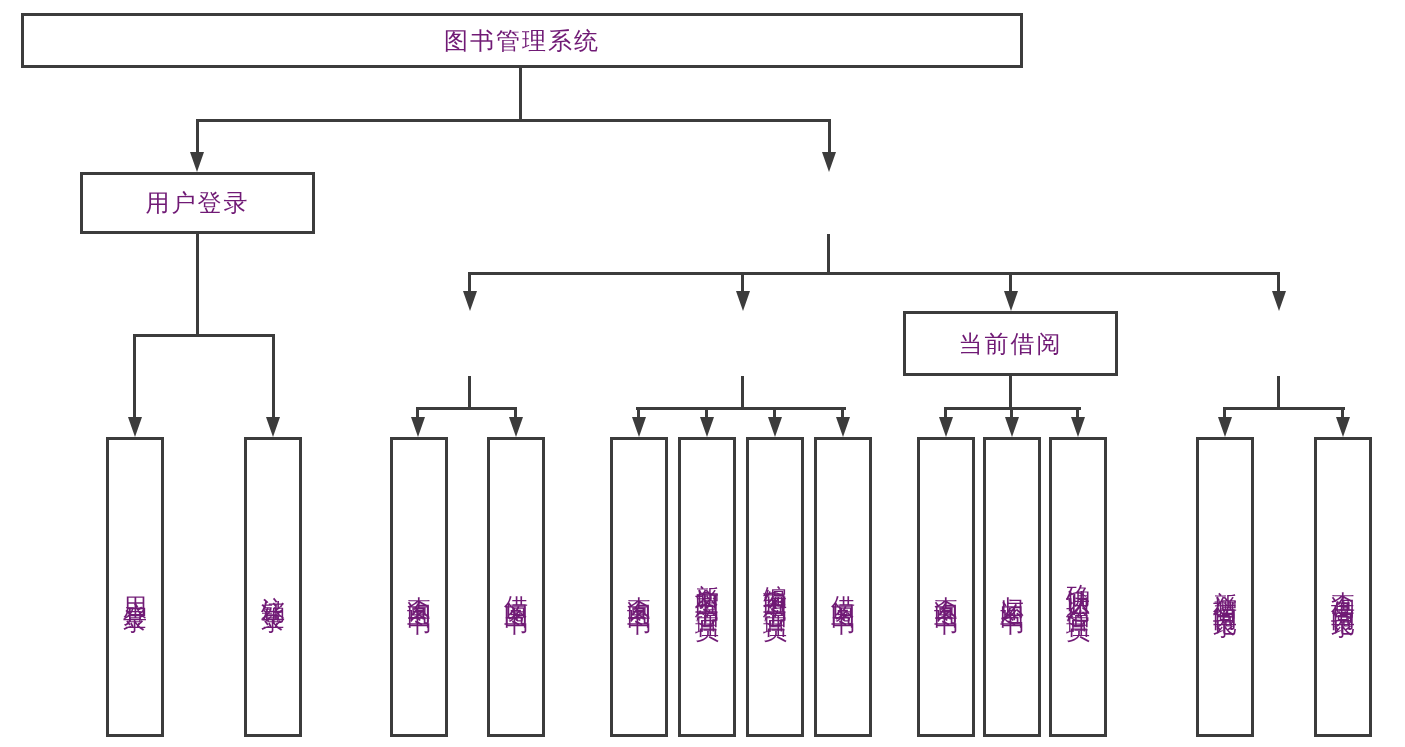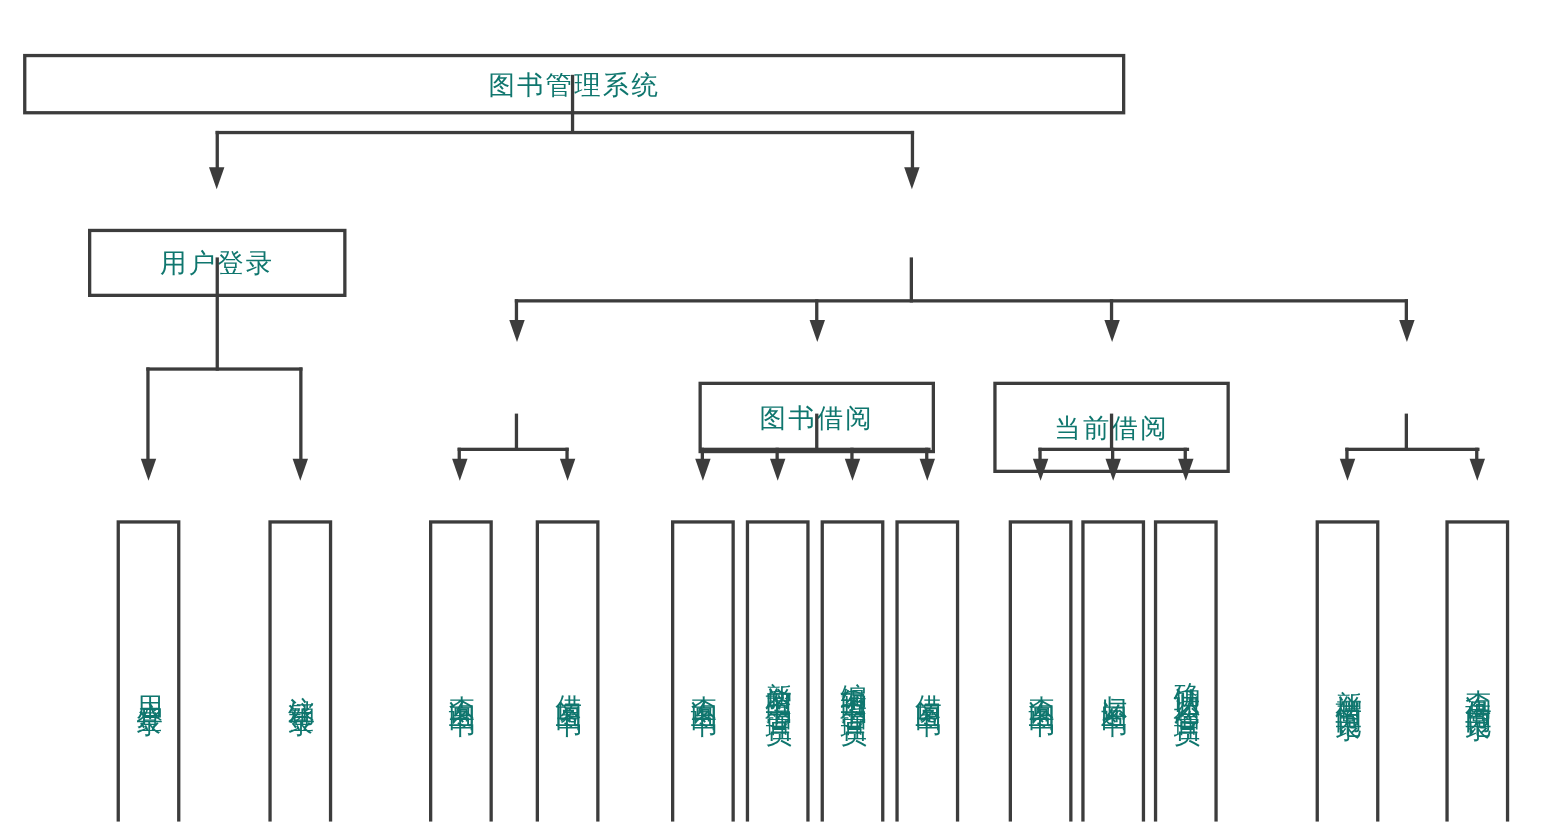--- a/index.html
+++ b/index.html
@@ -2,22 +2,22 @@
 <html><head>
 <meta charset="utf-8">
 <style>
   html,body { margin:0; padding:0; background:#ffffff; }
   .stage {
     position:relative; width:1405px; height:747px; background:#ffffff;
     font-family:"Liberation Sans","DejaVu Sans",sans-serif; overflow:hidden;
   }
   .box {
     position:absolute; box-sizing:border-box; background:#ffffff;
-    border:3px solid #3c3c3c; color:#0f766e;
-    display:flex; align-items:center; justify-content:center;margin-top:36px;
+    border:3px solid #3c3c3c; color:#701a75;
+    display:flex; align-items:center; justify-content:center;
   }
   .hlabel { font-size:24px; letter-spacing:2px; white-space:nowrap; }
   .leaf .vlabel {
     writing-mode:vertical-rl; text-orientation:mixed;
     font-size:24px; letter-spacing:5px; line-height:1; white-space:nowrap;
   }
   .line { position:absolute; background:#3c3c3c; }
   .arrow {
     position:absolute; width:0; height:0;
     border-left:7px solid transparent; border-right:7px solid transparent;
@@ -32,23 +32,22 @@
 <body>
 
 <div class="stage">
 
   <div class="box hlabel" style="left:21px; top:13px; width:1002px; height:55px;">图书管理系统</div>
 
   <div class="box hlabel" style="left:80px; top:172px; width:235px; height:62px;">用户登录</div>
 
 
 
-  <div class="box hlabel" style="left:635px; top:311px; width:215px; height:65px;">图书借阅</div>
 
-  <div class="box hlabel" style="left:903px; top:311px; width:215px; height:83px;">当前借阅</div>
+  <div class="box hlabel" style="left:903px; top:311px; width:215px; height:65px;">当前借阅</div>
 
 
   <div class="box leaf" style="left:106px; top:437px; width:58px; height:300px;">
     <span class="vlabel">用户登录</span>
   </div>
   <div class="box leaf" style="left:244px; top:437px; width:58px; height:300px;">
     <span class="vlabel">注销登录</span>
   </div>
 
   <div class="box leaf" style="left:390px; top:437px; width:58px; height:300px;">

